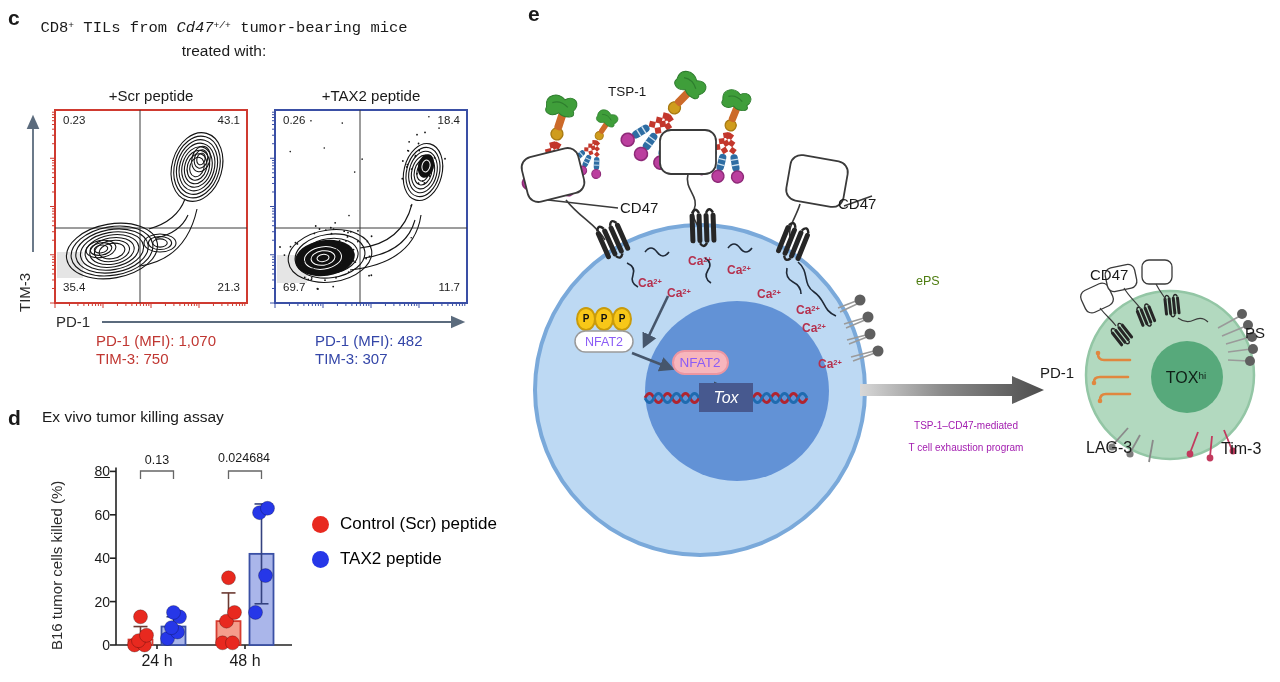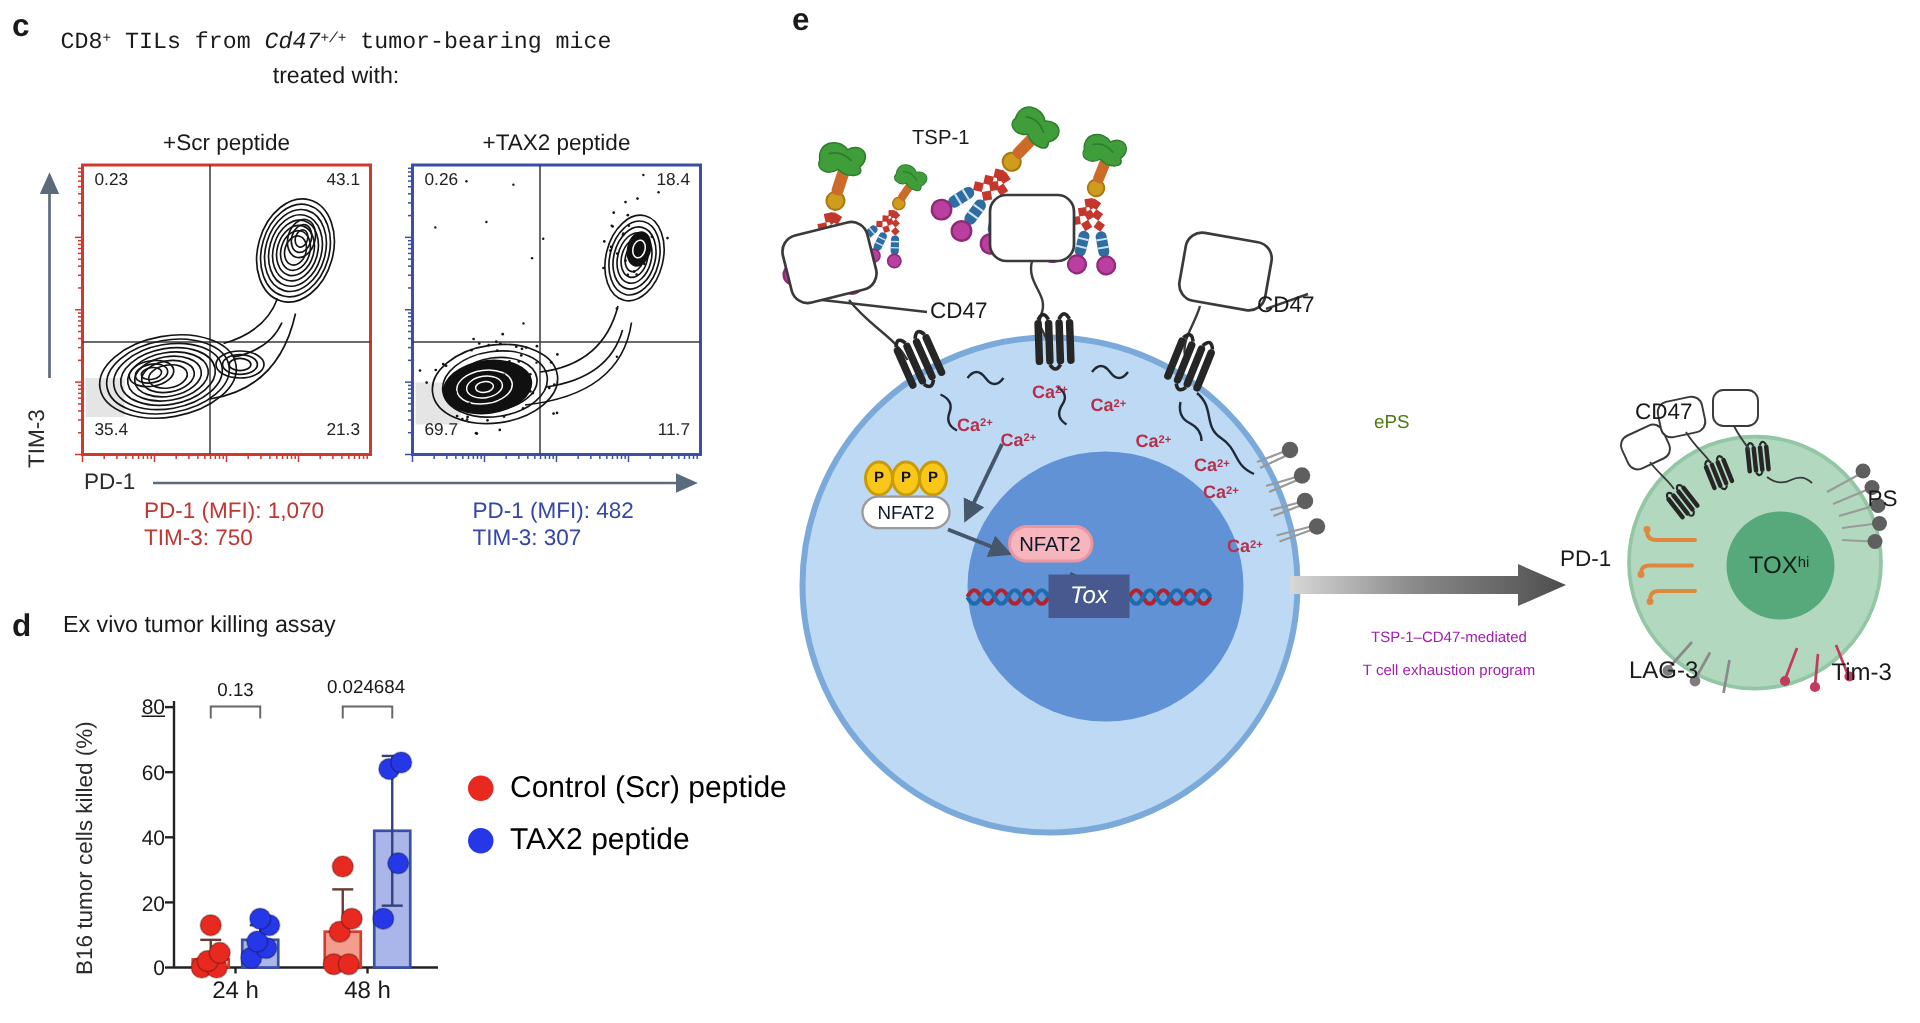--- a/index.html
+++ b/index.html
@@ -20,27 +20,27 @@
   .mfi-red{color:#c03732;}
   .mfi-blue{color:#3446a8;}
   .dtitle{font-size:15.5px;}
   .ytick{font-size:14px;}
   .cat{font-size:16px;}
   .pval{font-size:12.5px;}
   .leg-row{position:absolute;display:flex;align-items:center;gap:11px;}
   .dot{width:17px;height:17px;border-radius:50%;flex:0 0 auto;}
   .dot-red{background:#e8291f;}
   .dot-blue{background:#2637e8;}
-  .leg-t{font-size:20px;}
+  .leg-t{font-size:17px;}
   .s{font-size:62%;vertical-align:4px;}
   .it{font-style:italic;}
   .ca{font-size:12px;color:#b5304d;font-weight:bold;}
   .ca .s{vertical-align:3px;}
   .pp{font-size:10px;font-weight:bold;color:#111;}
-  .nfat{font-size:12.5px;color:#0f172a;}
+  .nfat{font-size:12.5px;color:#8b5cf6;}
   .toxg{font-size:16px;font-style:italic;color:#fff;}
   .cap{font-size:10px;color:#a21caf;}
   .elab{font-size:15px;}
   .small-e{font-size:12.5px;color:#4d7c0f;}
   .tox-hi{font-size:16px;color:#0f1f17;}
 </style>
 </head>
 <body>
 
 <div id="fig">

